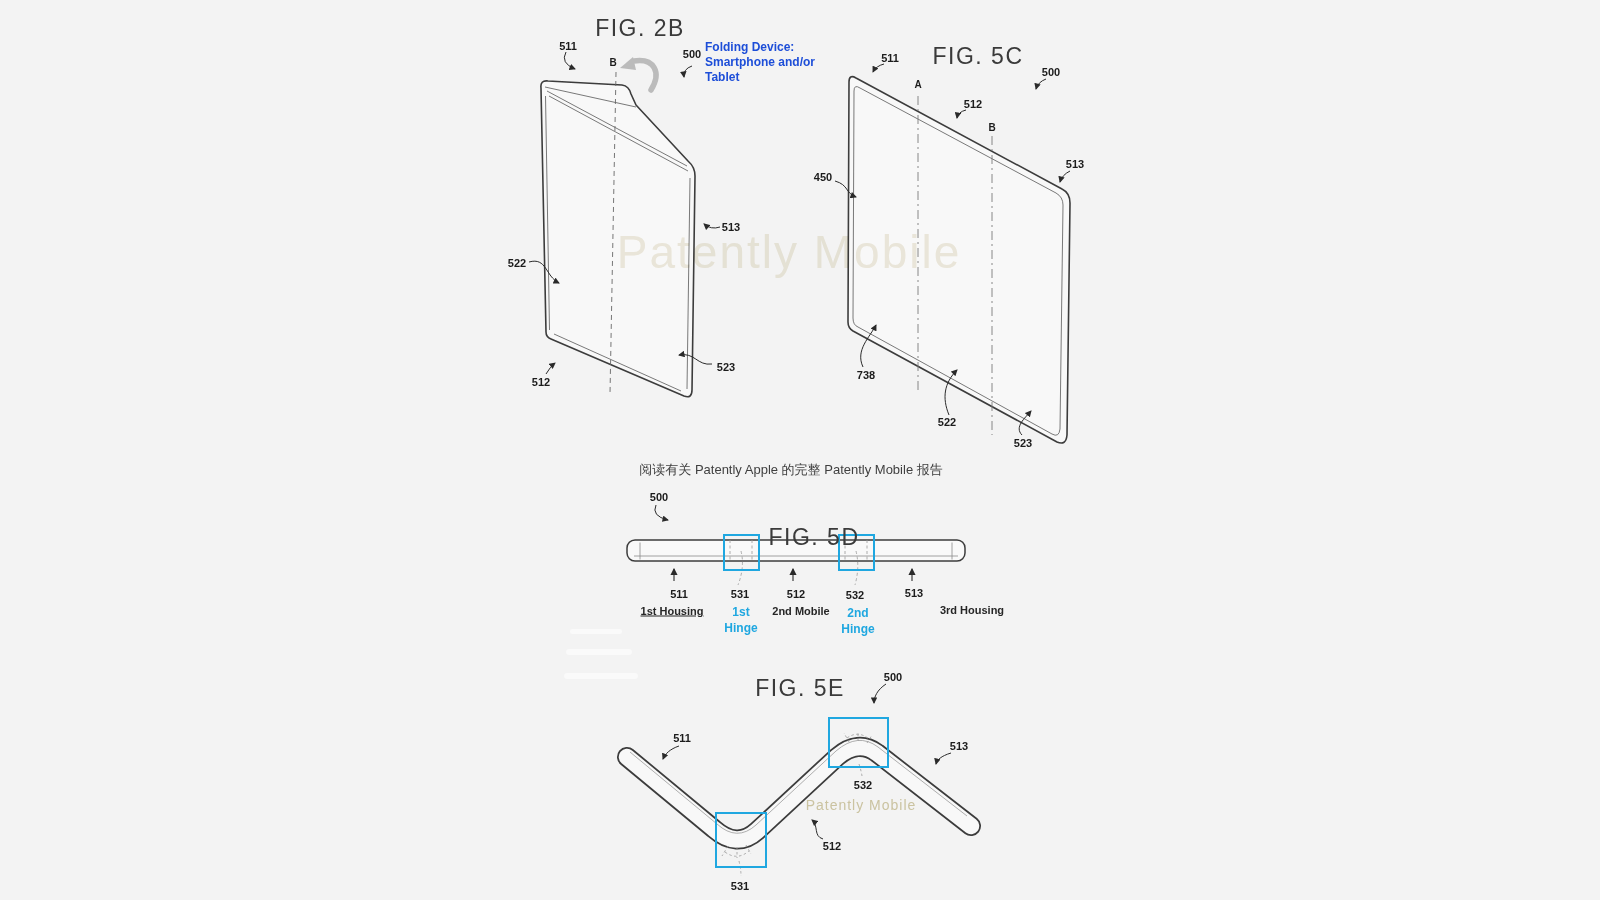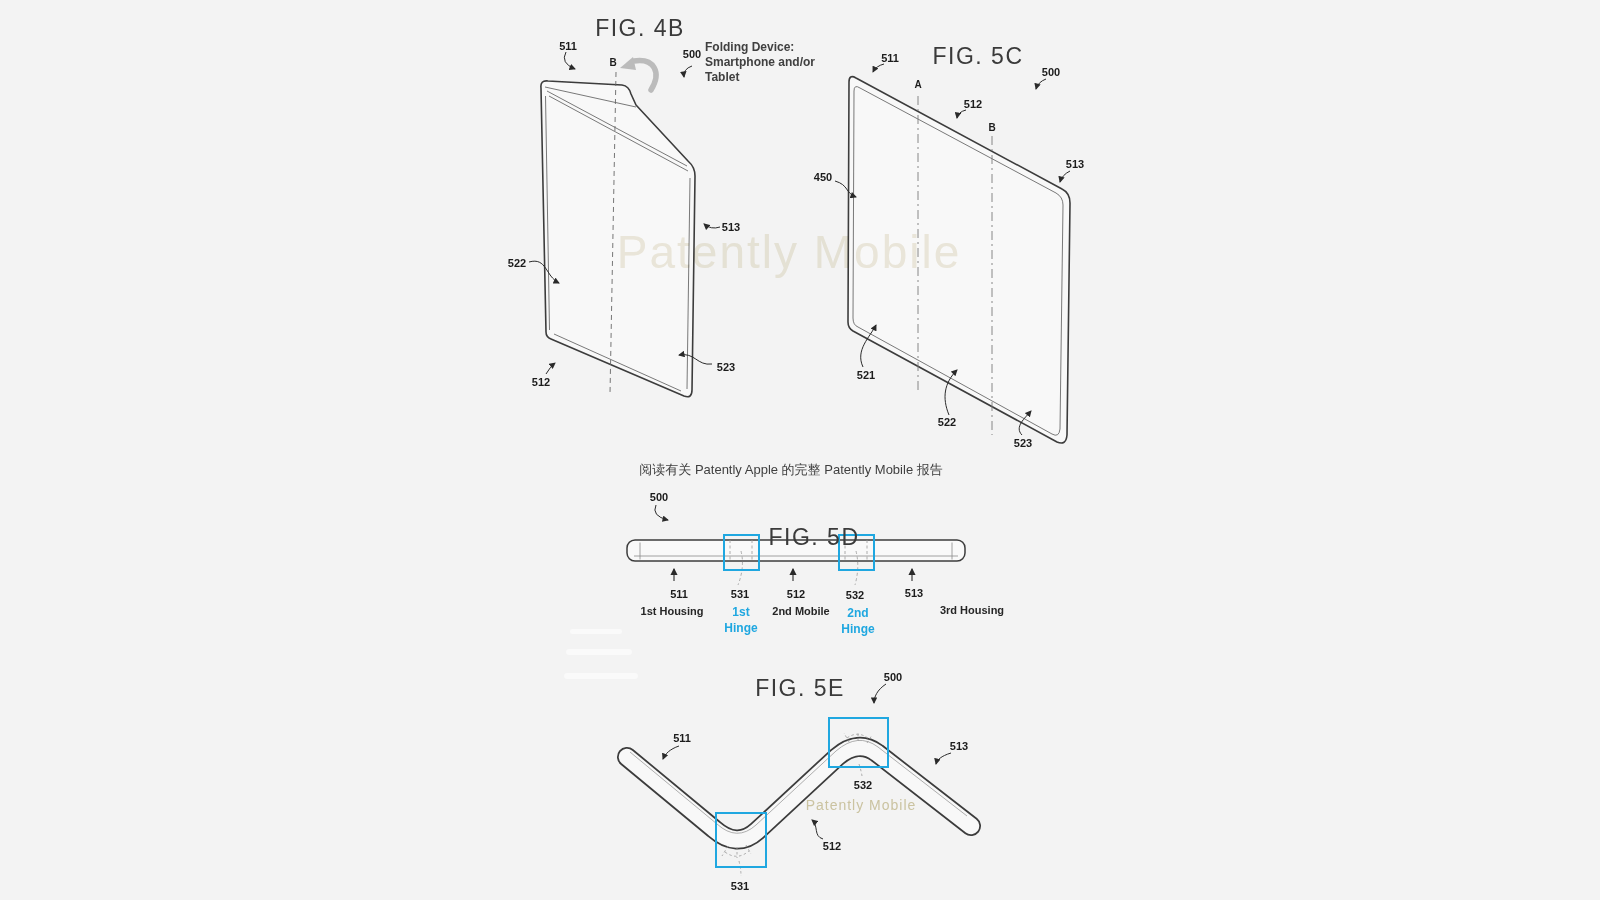--- a/index.html
+++ b/index.html
@@ -4,21 +4,21 @@
 <style>
   html,body{margin:0;padding:0;background:#f3f3f3;}
   .stage{position:relative;width:1600px;height:900px;background:#f3f3f3;overflow:hidden;
          font-family:"Liberation Sans",sans-serif;}
   .art{position:absolute;left:0;top:0;}
   .fig-title{position:absolute;transform:translate(-50%,-50%);font-size:23px;color:#3a3a3a;
              letter-spacing:1.5px;white-space:nowrap;}
   .lbl{position:absolute;transform:translate(-50%,-50%);font-weight:bold;font-size:11px;
        color:#1c1c1c;white-space:nowrap;line-height:1;}
   .lbl.axis{font-size:10px;}
-  .note{position:absolute;font-weight:bold;font-size:12px;line-height:15px;color:#404040;}
+  .note{position:absolute;font-weight:bold;font-size:12px;line-height:15px;color:#1d4ed8;}
   .caption{position:absolute;transform:translate(-50%,-50%);font-size:13px;color:#3f3f3f;white-space:nowrap;}
   .housing{position:absolute;transform:translate(-50%,-50%);font-weight:bold;font-size:11px;
            color:#262626;white-space:nowrap;line-height:1;}
   .hinge{position:absolute;transform:translate(-50%,0);text-align:center;font-weight:bold;
          font-size:12px;line-height:16px;color:#1fa7e0;white-space:nowrap;}
   .wm-large{position:absolute;transform:translate(-50%,-50%);font-size:46px;letter-spacing:2px;
             color:#f0ecdf;mix-blend-mode:multiply;white-space:nowrap;}
   .wm-small{position:absolute;transform:translate(-50%,-50%);font-size:14px;letter-spacing:1px;
             color:#d5cda9;mix-blend-mode:multiply;white-space:nowrap;}
 </style>
@@ -141,21 +141,21 @@
       <path d="M 886,684 C 877,690 874,697 874,703"></path>
       <path d="M 679,746 C 670,749 665,754 663,759"></path>
       <path d="M 951,753 C 941,756 937,760 936,764"></path>
       <path d="M 823,839 C 813,836 819,826 812,820"></path>
     </g>
   </svg>
 
   <div class="wm-large" style="left:789px;top:252px;">Patently Mobile</div>
   <div class="wm-small" style="left:861px;top:805px;">Patently Mobile</div>
 
-  <div class="fig-title" style="left:640px;top:28px;">FIG. 4B</div>
+  <div class="fig-title" style="left:640px;top:28px;">FIG. 2B</div>
   <div class="lbl" style="left:568px;top:46px;">511</div>
   <div class="lbl axis" style="left:613px;top:63px;">B</div>
   <div class="lbl" style="left:692px;top:54px;">500</div>
   <div class="lbl" style="left:731px;top:227px;">513</div>
   <div class="lbl" style="left:517px;top:263px;">522</div>
   <div class="lbl" style="left:541px;top:382px;">512</div>
   <div class="lbl" style="left:726px;top:367px;">523</div>
   <div class="note" style="left:705px;top:40px;">
     <div>Folding Device:</div>
     <div>Smartphone and/or</div>
@@ -163,34 +163,34 @@
   </div>
 
   <div class="fig-title" style="left:978px;top:28px;margin-top:28px;">FIG. 5C</div>
   <div class="lbl" style="left:890px;top:58px;">511</div>
   <div class="lbl axis" style="left:918px;top:85px;">A</div>
   <div class="lbl" style="left:973px;top:104px;">512</div>
   <div class="lbl axis" style="left:992px;top:128px;">B</div>
   <div class="lbl" style="left:1051px;top:72px;">500</div>
   <div class="lbl" style="left:1075px;top:164px;">513</div>
   <div class="lbl" style="left:823px;top:177px;">450</div>
-  <div class="lbl" style="left:866px;top:375px;">521</div>
+  <div class="lbl" style="left:866px;top:375px;">738</div>
   <div class="lbl" style="left:947px;top:422px;">522</div>
   <div class="lbl" style="left:1023px;top:443px;">523</div>
 
   <div class="caption" style="left:791px;top:470px;">阅读有关 Patently Apple 的完整 Patently Mobile 报告</div>
 
   <div class="fig-title" style="left:814px;top:505px;margin-top:32px;">FIG. 5D</div>
   <div class="lbl" style="left:659px;top:497px;">500</div>
   <div class="lbl" style="left:679px;top:594px;">511</div>
   <div class="lbl" style="left:740px;top:594px;">531</div>
   <div class="lbl" style="left:796px;top:594px;">512</div>
   <div class="lbl" style="left:855px;top:595px;">532</div>
   <div class="lbl" style="left:914px;top:593px;">513</div>
-  <div class="housing" style="left:672px;top:611px;">1st Housing</div>
+  <div class="housing" style="left:672px;top:611px;text-decoration:underline;">1st Housing</div>
   <div class="housing" style="left:801px;top:611px;">2nd Mobile</div>
   <div class="housing" style="left:972px;top:610px;">3rd Housing</div>
   <div class="hinge" style="left:741px;top:604px;">
     <div>1st</div>
     <div>Hinge</div>
   </div>
   <div class="hinge" style="left:858px;top:605px;">
     <div>2nd</div>
     <div>Hinge</div>
   </div>

